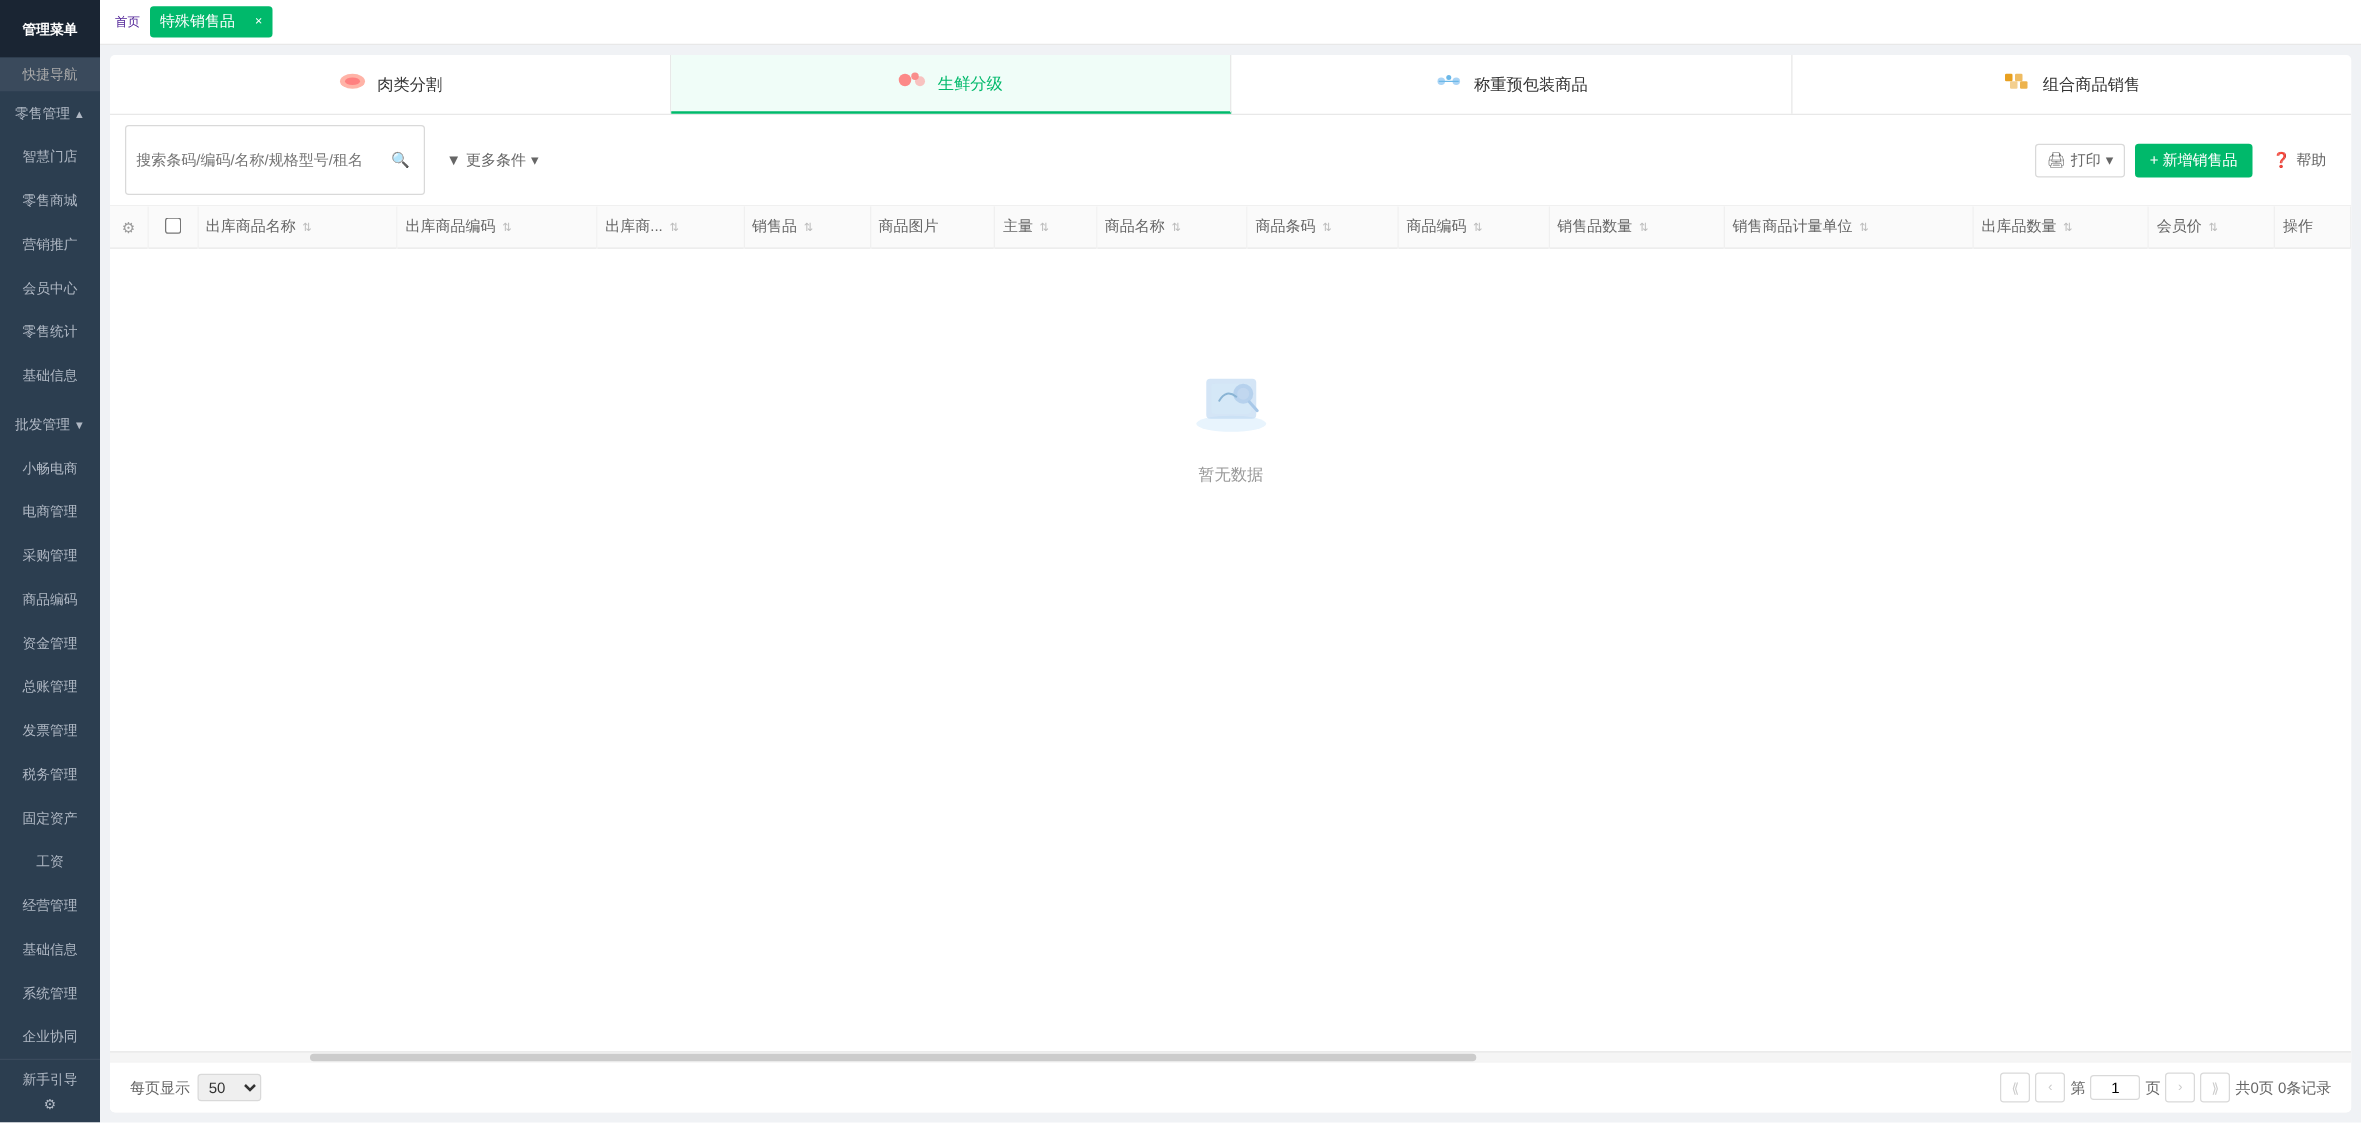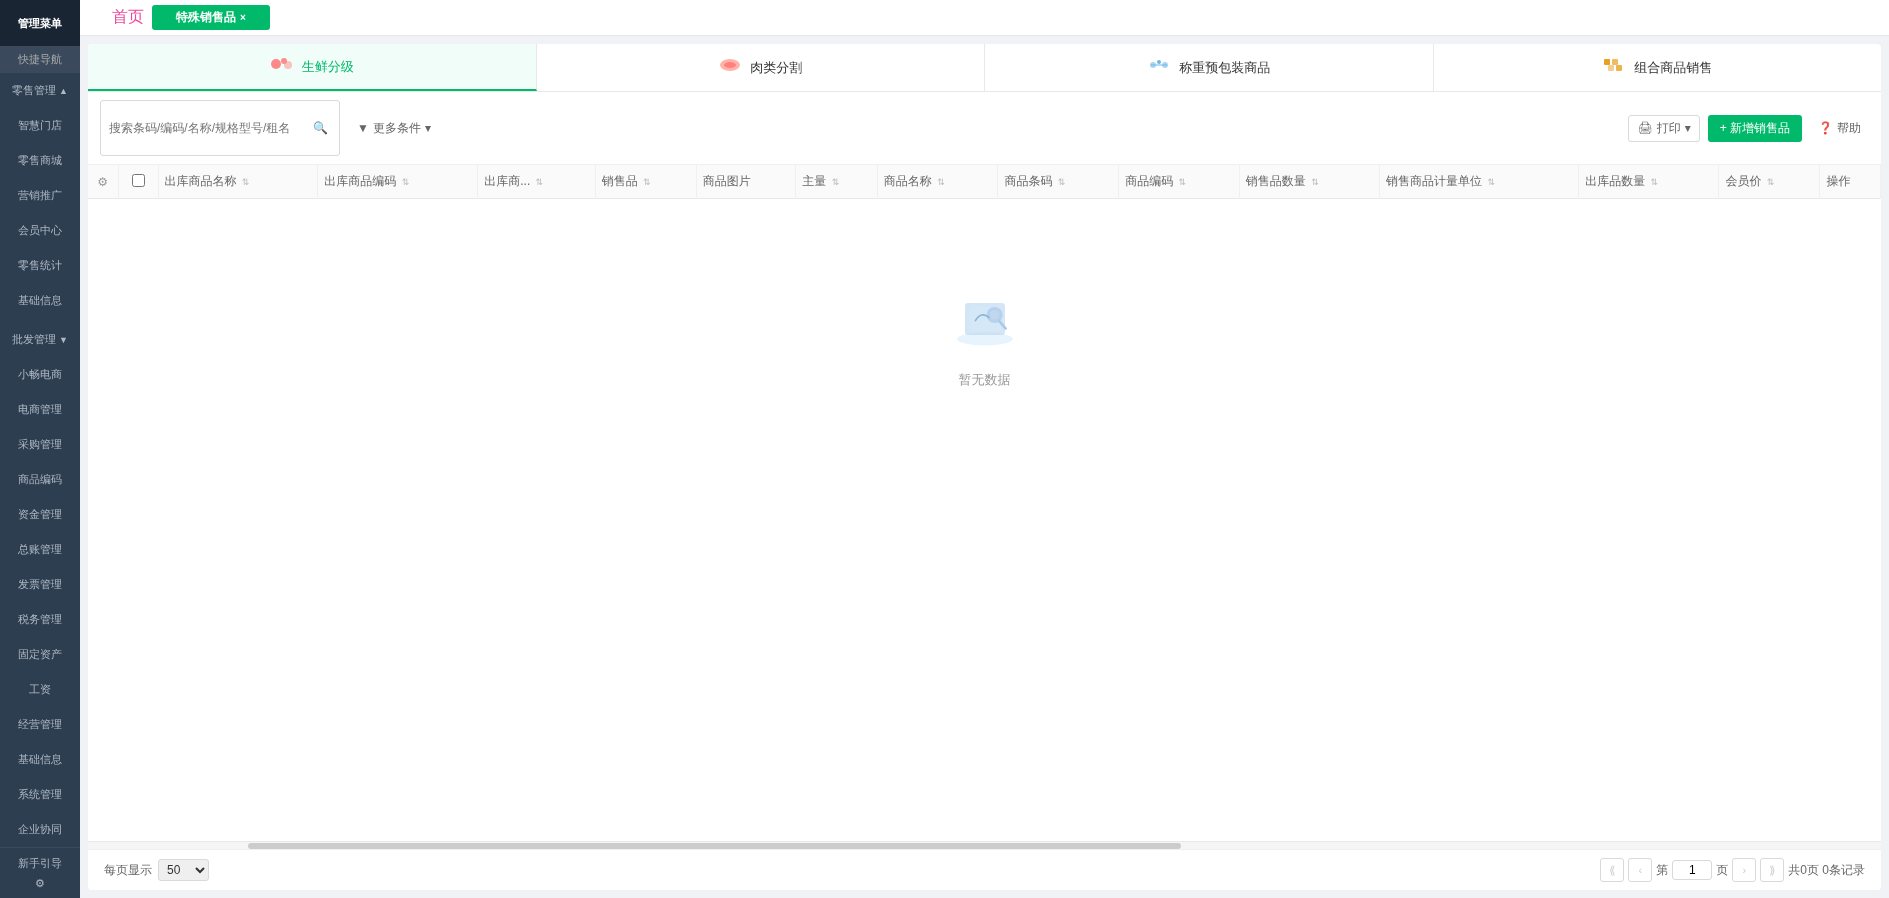--- a/index.html
+++ b/index.html
@@ -92,36 +92,34 @@
       background: #fff;
       border-bottom: 1px solid #e8e8e8;
       padding: 0 12px;
       height: 36px;
       display: flex;
       align-items: center;
       gap: 8px;
       flex-shrink: 0;
     }
     .topbar-home {
-      color: #ec4899;
-      font-size: 16px;
-      cursor: pointer;
-      margin-left: 20px;
+      color: #4c1d95;
+      font-size: 10px;
+      cursor: pointer;
     }
     .topbar-tab {
       background: #00b96b;
       color: #fff;
-      padding: 4px 24px;
-      border-radius: 3px;
-      font-size: 12px;
-      display: flex;
-      align-items: center;
-      gap: 4px;
-      cursor: pointer;
-      font-weight: bold;
+      padding: 4px 8px;
+      border-radius: 3px;
+      font-size: 12px;
+      display: flex;
+      align-items: center;
+      gap: 16px;
+      cursor: pointer;
     }
     .topbar-tab-close { font-size: 10px; }
 
     
     .content-area {
       flex: 1;
       background: #fff;
       margin: 8px;
       border-radius: 4px;
       display: flex;
@@ -442,38 +440,38 @@
     <span class="topbar-home">首页</span>
     <div class="topbar-tab">
       <span>特殊销售品</span>
       <span class="topbar-tab-close">×</span>
     </div>
   </div>
 
   <div class="content-area">
 
     <div class="category-tabs">
+      <div class="cat-tab">
+        <span class="cat-tab-icon">
+          <svg width="24" height="16" viewBox="0 0 24 16">
+            <ellipse cx="12" cy="8" rx="10" ry="6" fill="#ffb3a7"></ellipse>
+            <ellipse cx="12" cy="8" rx="6" ry="3" fill="#ff8080"></ellipse>
+          </svg>
+        </span>
+        <span>肉类分割</span>
+      </div>
       <div class="cat-tab active">
         <span class="cat-tab-icon">
           <svg width="24" height="16" viewBox="0 0 24 16">
             <circle cx="6" cy="8" r="5" fill="#ff6b6b" opacity="0.8"></circle>
             <circle cx="14" cy="5" r="3" fill="#ff4444" opacity="0.6"></circle>
             <circle cx="18" cy="9" r="4" fill="#ff8888" opacity="0.5"></circle>
           </svg>
         </span>
         <span>生鲜分级</span>
-      </div>
-      <div class="cat-tab">
-        <span class="cat-tab-icon">
-          <svg width="24" height="16" viewBox="0 0 24 16">
-            <ellipse cx="12" cy="8" rx="10" ry="6" fill="#ffb3a7"></ellipse>
-            <ellipse cx="12" cy="8" rx="6" ry="3" fill="#ff8080"></ellipse>
-          </svg>
-        </span>
-        <span>肉类分割</span>
       </div>
       <div class="cat-tab">
         <span class="cat-tab-icon">
           <svg width="24" height="16" viewBox="0 0 24 16">
             <circle cx="6" cy="8" r="3" fill="#aad4f5"></circle>
             <circle cx="12" cy="5" r="2" fill="#6bb8e8"></circle>
             <circle cx="18" cy="8" r="3" fill="#aad4f5"></circle>
             <line x1="4" y1="8" x2="20" y2="8" stroke="#6bb8e8" stroke-width="1"></line>
           </svg>
         </span>

